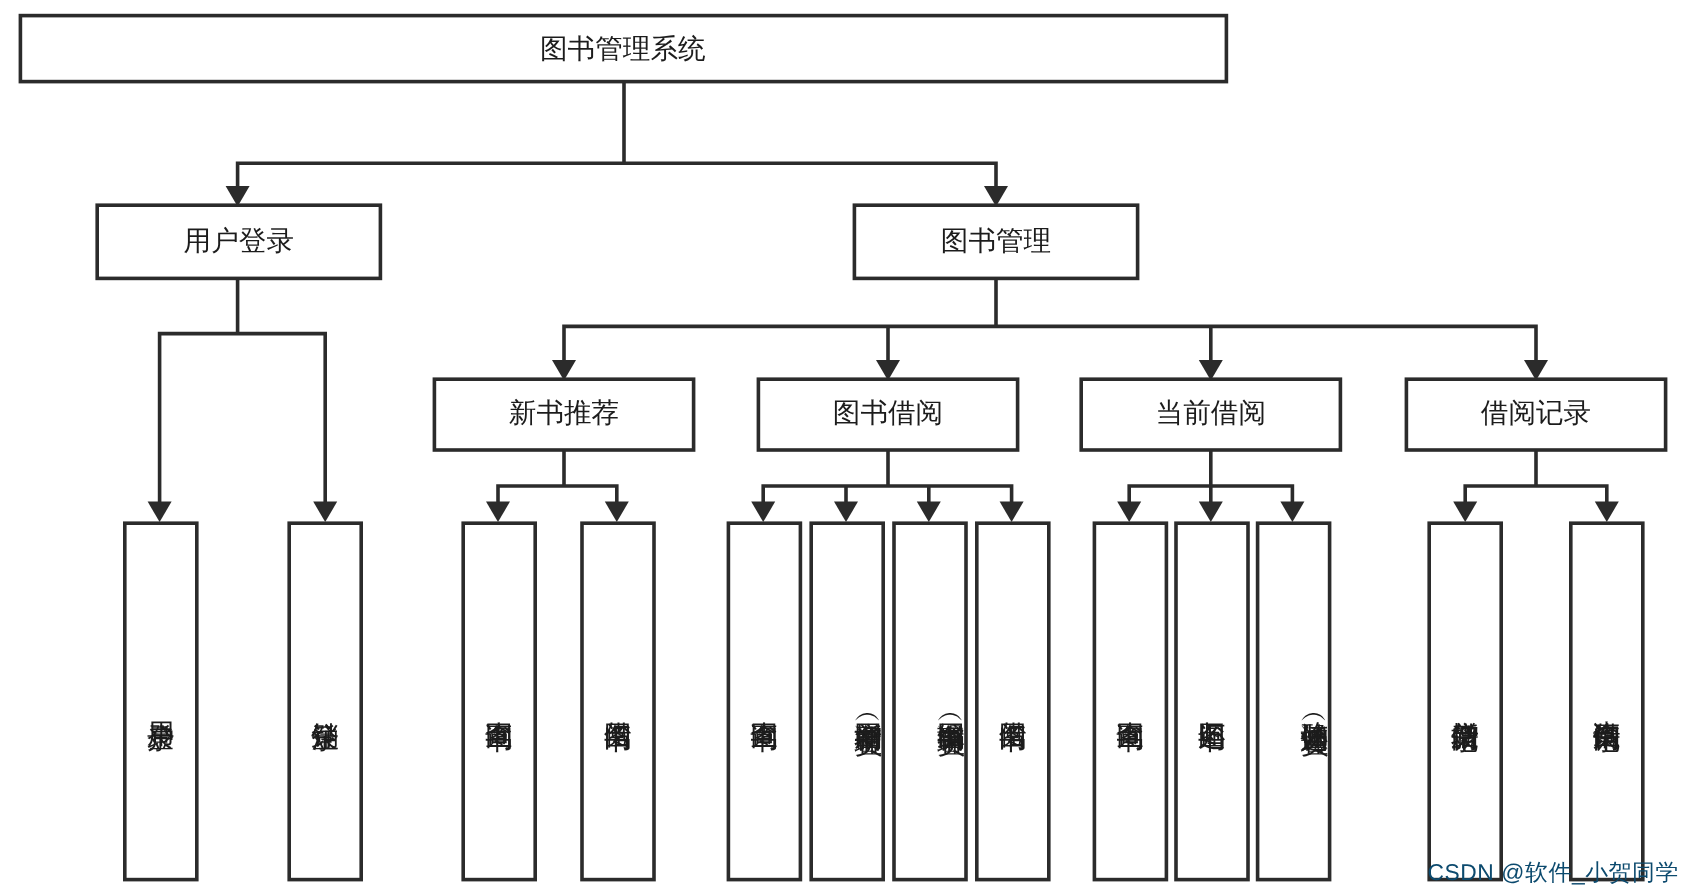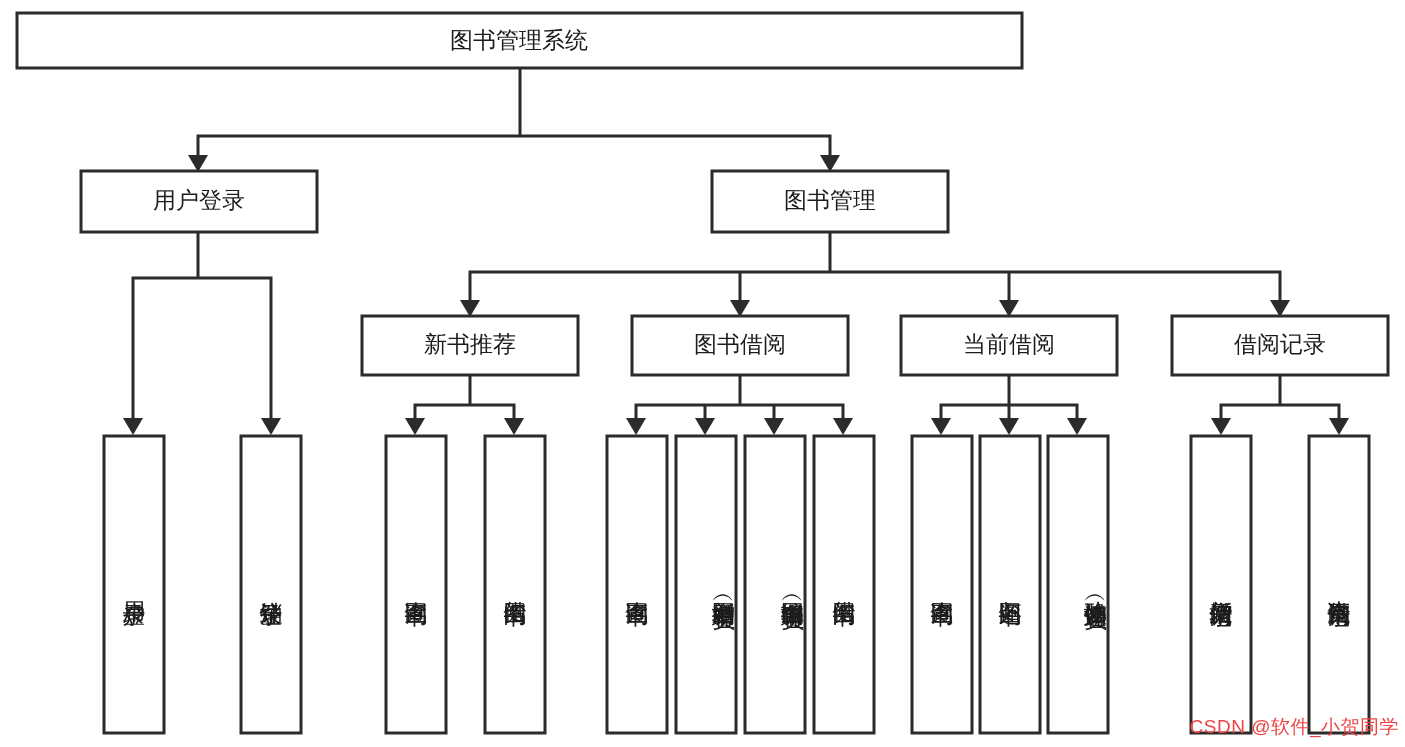--- a/index.html
+++ b/index.html
@@ -63,21 +63,21 @@
     letter-spacing: 1px;
     white-space: nowrap;
     pointer-events: none;
   }
   .watermark {
     position: absolute;
     right: 6px;
     bottom: 6px;
     font-family: "Liberation Sans", "DejaVu Sans", sans-serif;
     font-size: 19px;
-    color: #ef4444;
+    color: #0c4a6e;
     letter-spacing: 0.5px;
     white-space: nowrap;
   }
 </style>
 </head>
 <body>
 
 <div id="diagram-root">
 
   <svg class="canvas" viewBox="0 0 1405 747">

